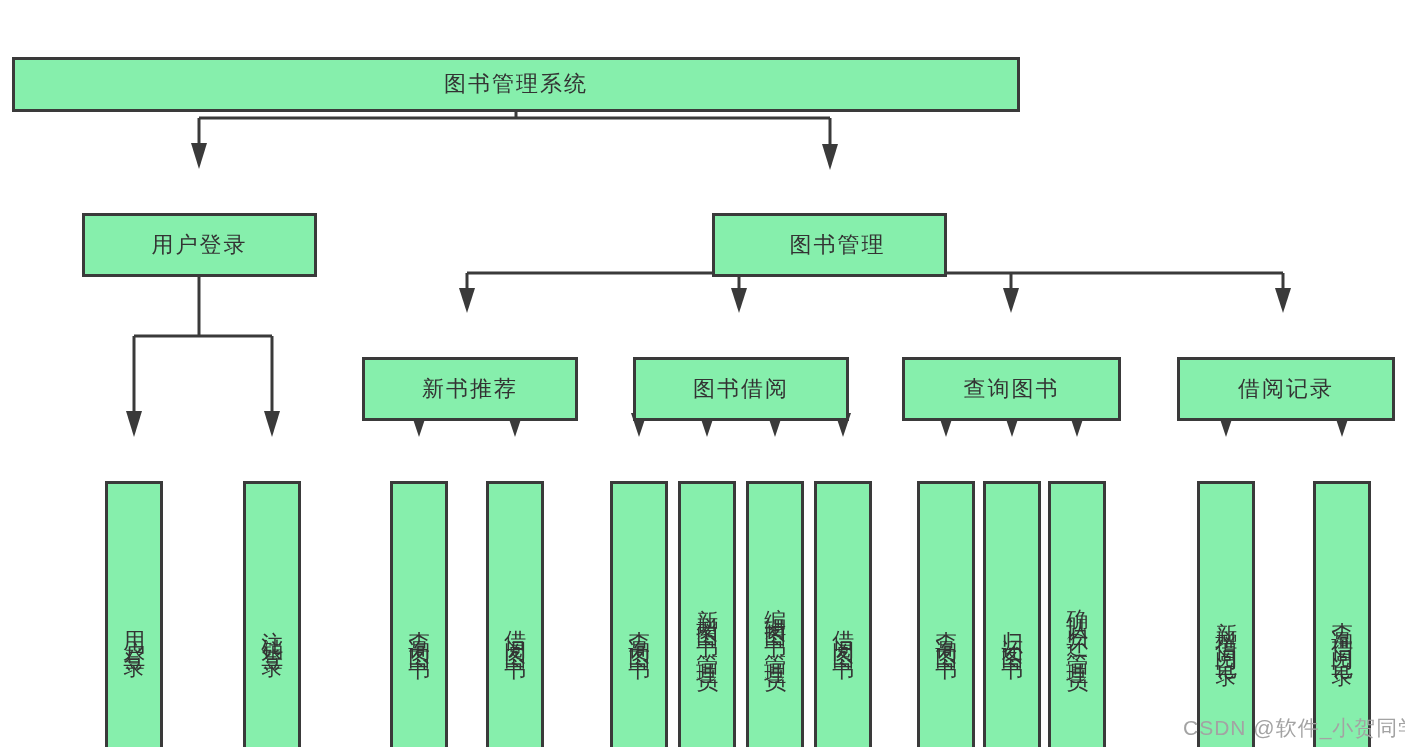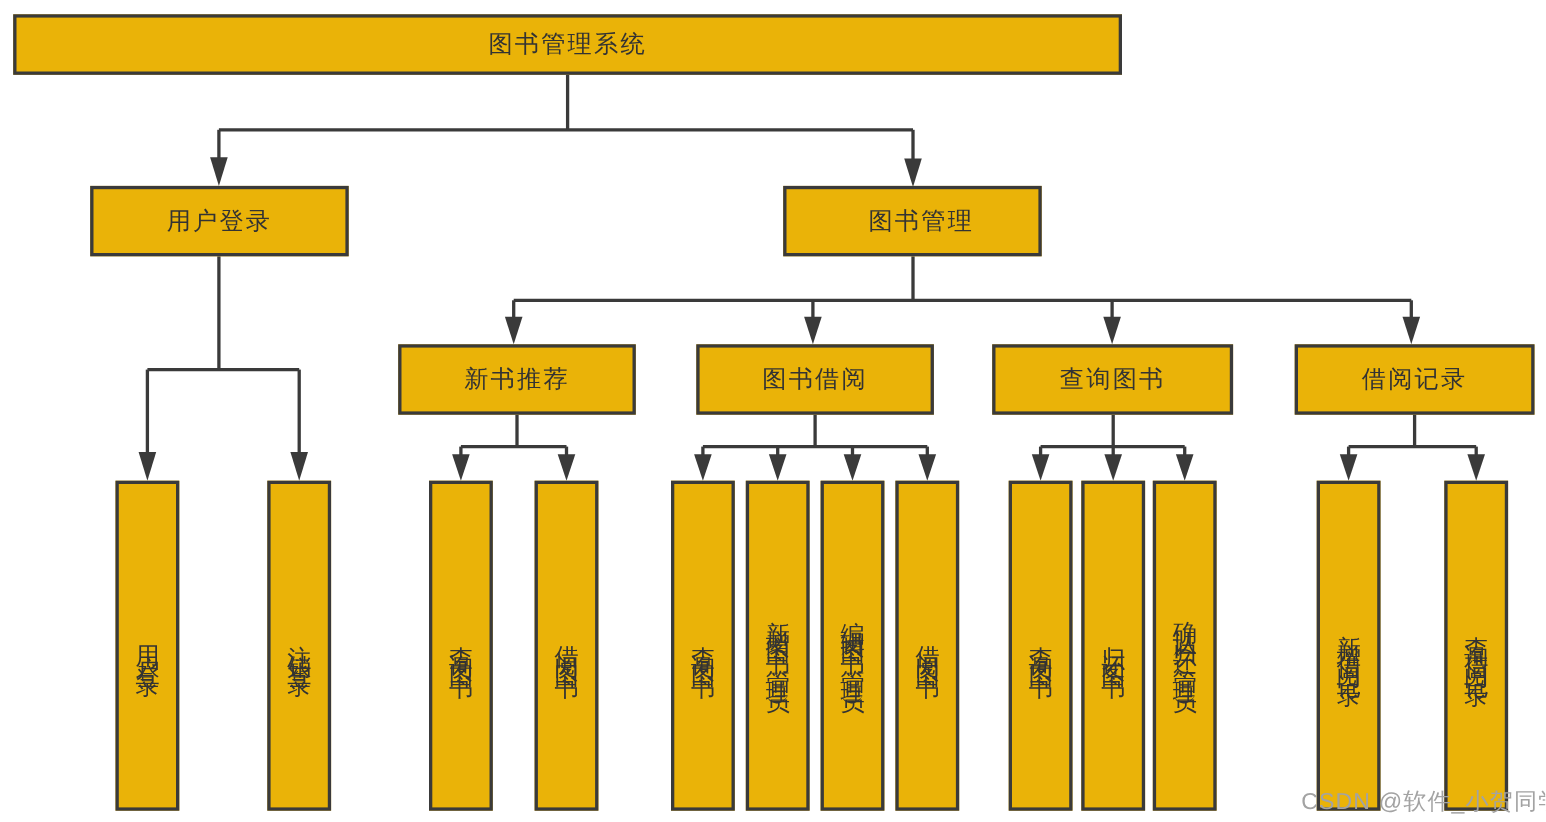--- a/index.html
+++ b/index.html
@@ -16,27 +16,28 @@
     left: 0; top: 0;
     width: 1405px; height: 747px;
     pointer-events: none;
   }
   #connectors line { stroke: var(--line, #3a3a3a); stroke-width: 3; }
   #connectors polygon { fill: var(--line, #3a3a3a); }
   .box {
     position: absolute;
     box-sizing: border-box;
     border: 3px solid var(--line, #3a3a3a);
-    background: #eab308;
+    background: #86efac;
     color: var(--text, #333333);
     display: flex;
     align-items: center;
     justify-content: center;
     font-size: 22px;
     line-height: 1.2;
+    margin-top: 44px;
   }
   .h { letter-spacing: 2px; }
   .v {
     writing-mode: vertical-rl;
     letter-spacing: 9px;
     width: 58px;
     height: 300px;
     top: 437px;
     font-size: 22px;
   }

